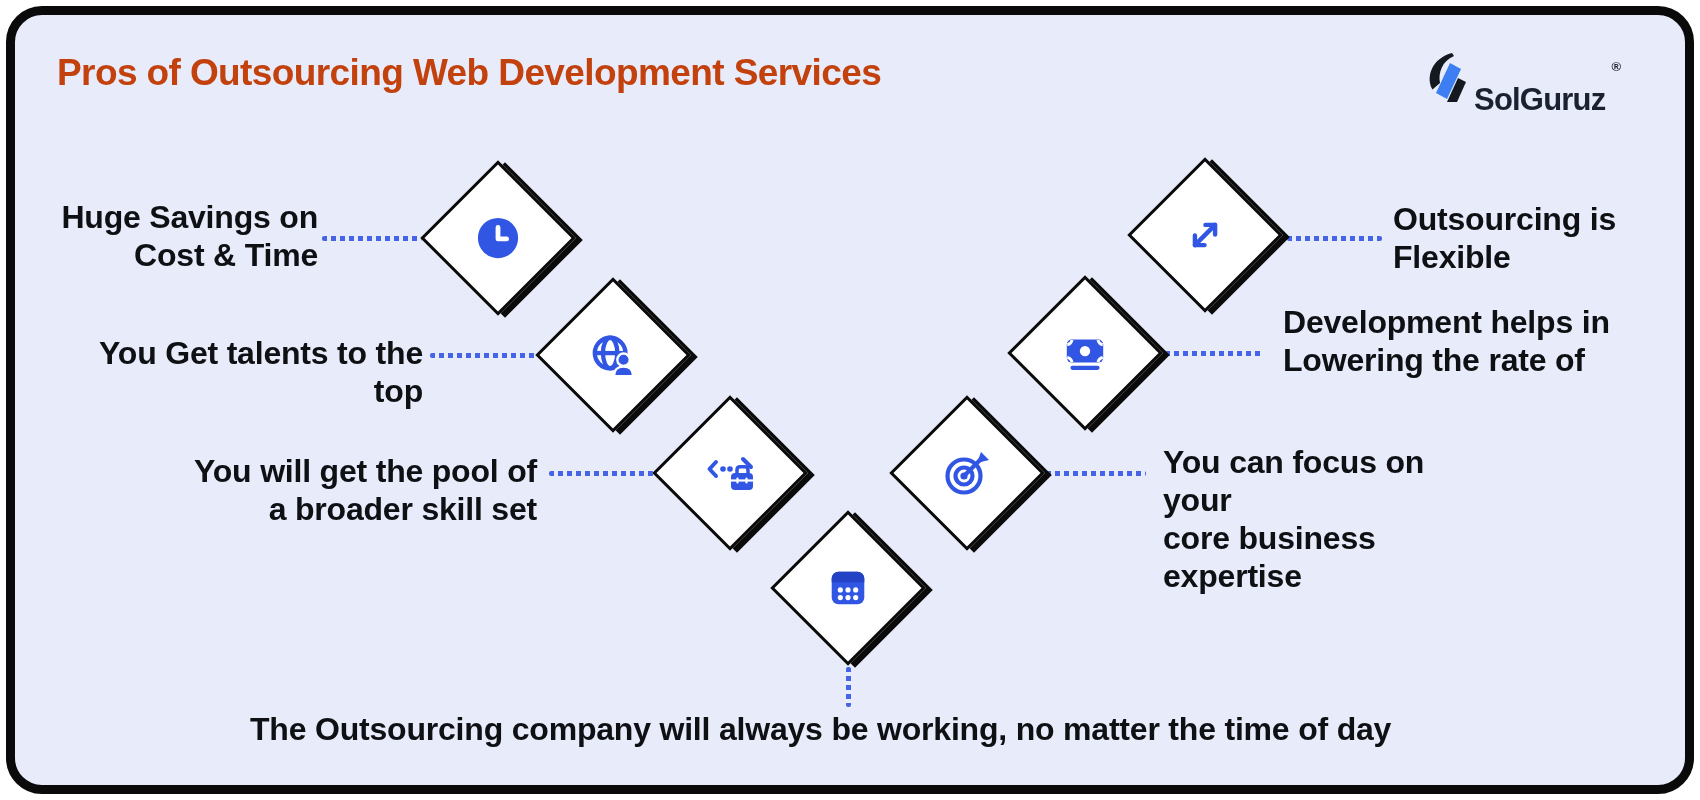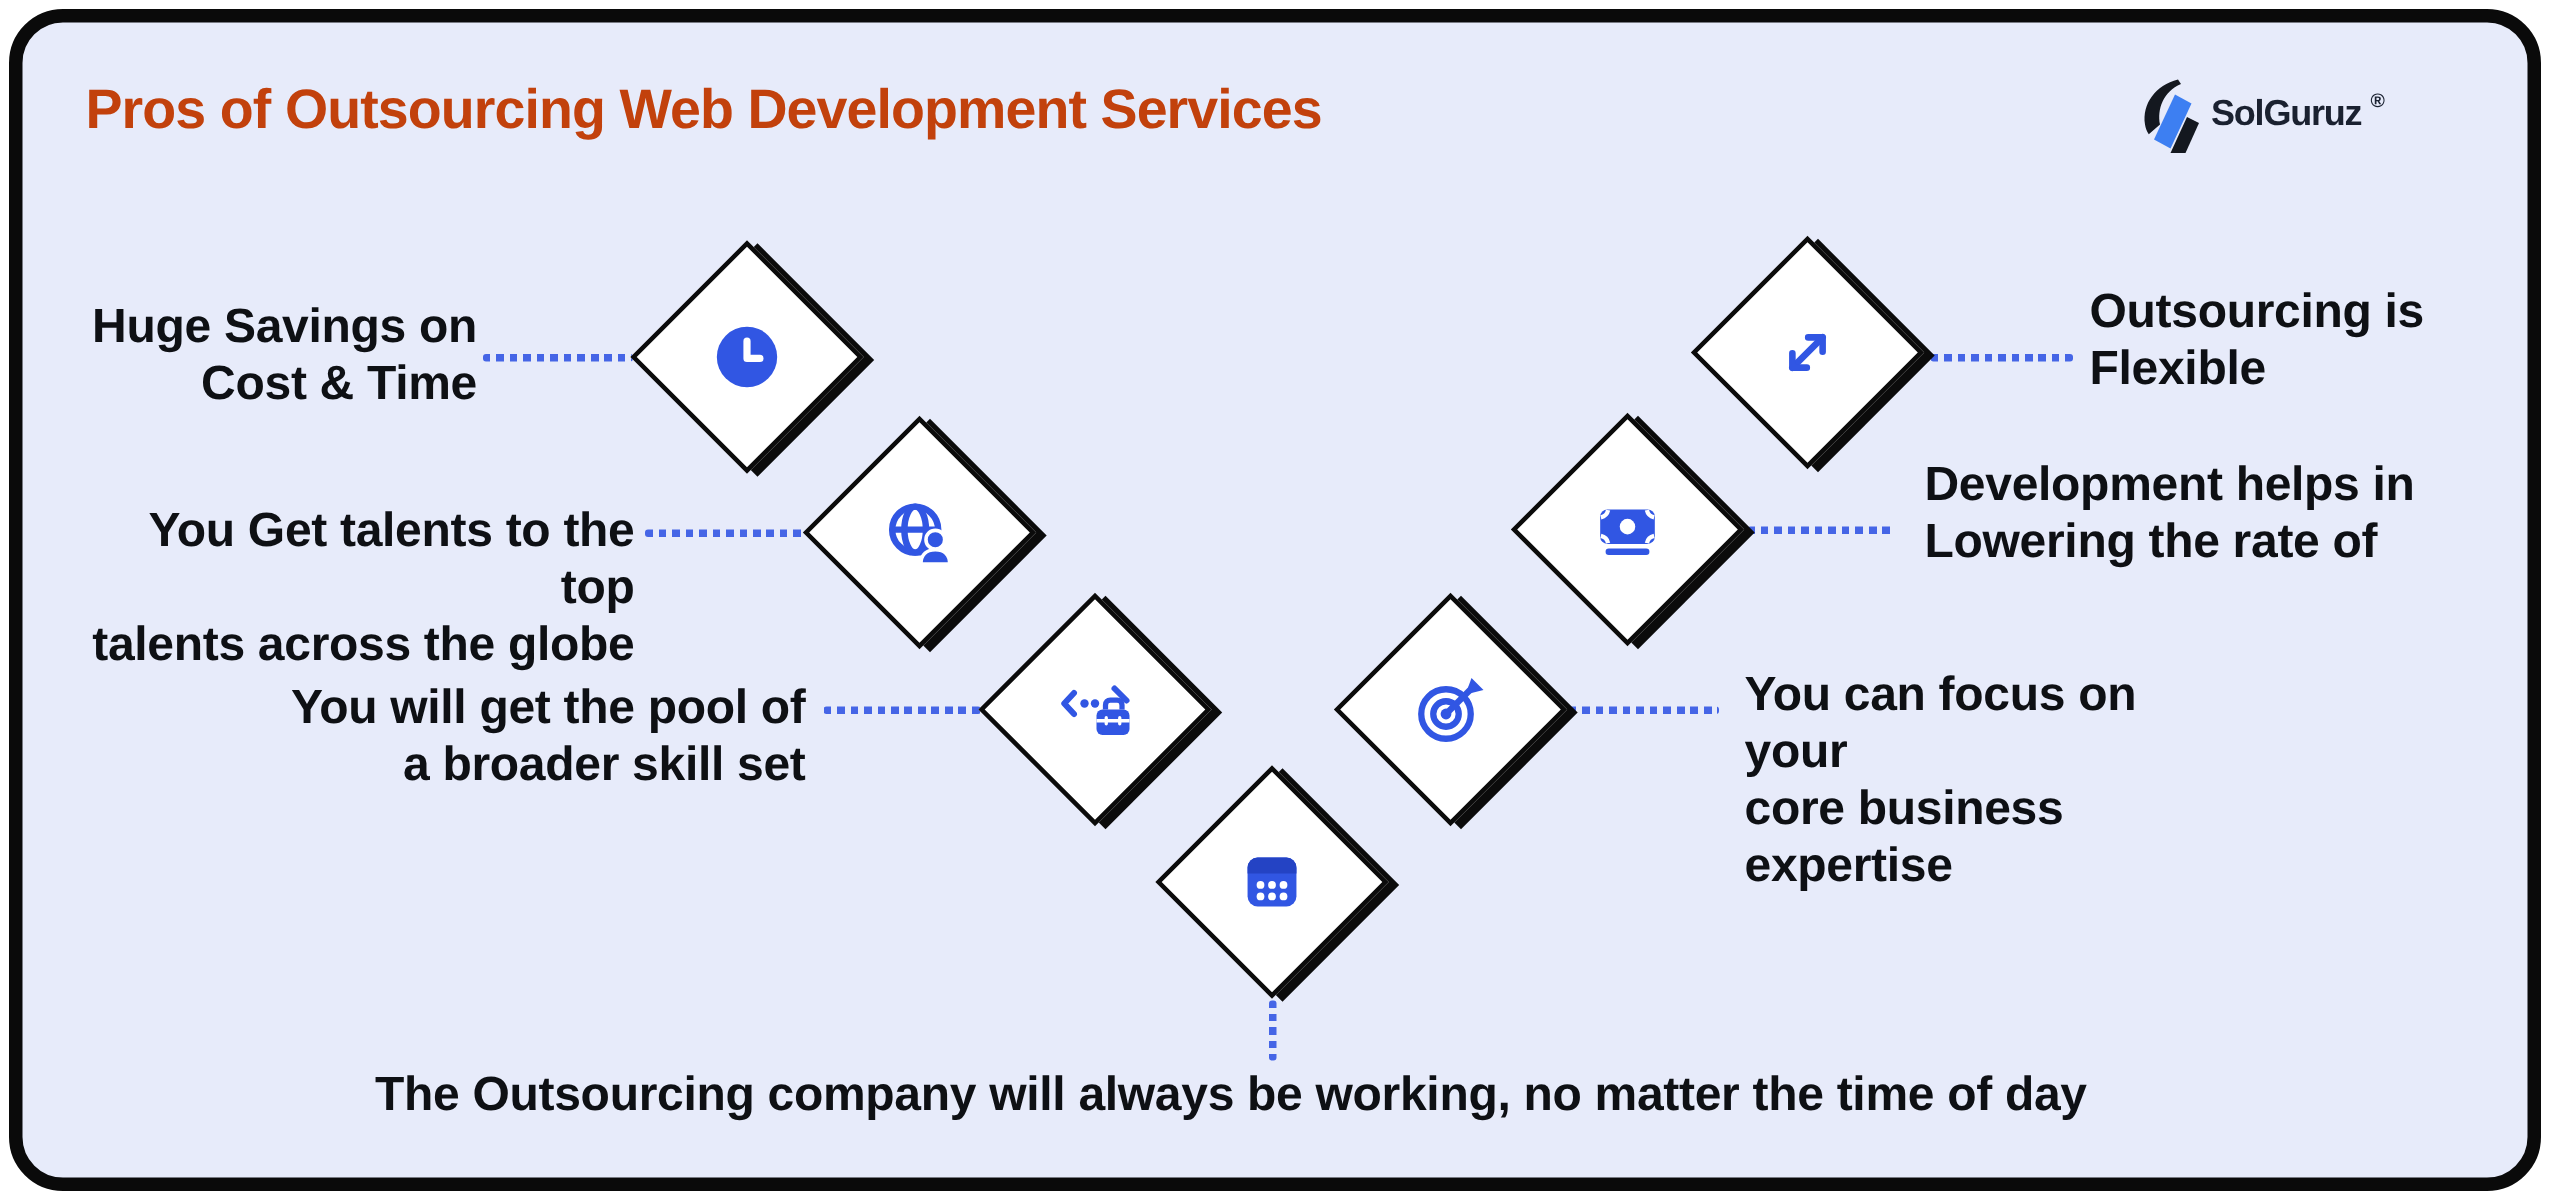--- a/index.html
+++ b/index.html
@@ -9,21 +9,21 @@
     position:absolute; inset:6px;
     background:#E7EBFA;
     border:9px solid #0A0A0A;
     border-radius:36px;
   }
   .title {
     position:absolute; left:57px; top:52px;
     font-size:37px; font-weight:700; letter-spacing:-0.6px; color:#c2410c;
   }
   .logo { position:absolute; left:1426px; top:52px; display:flex; align-items:flex-start; gap:6px; }
-  .logo-text { font-size:24px; font-weight:700; color:#1A2130; letter-spacing:-0.8px; line-height:48px; }
+  .logo-text { font-size:31px; font-weight:700; color:#1A2130; letter-spacing:-0.8px; line-height:48px;margin-top:24px; }
   .reg { font-size:13px; font-weight:700; color:#1A2130; line-height:30px; }
   .label { position:absolute; font-size:32px; font-weight:700; line-height:38px; color:#0E1014; letter-spacing:-0.2px; }
   .r { text-align:right; }
   .c { }
   .diamond { position:absolute; width:110px; height:110px; }
   .d-shadow { position:absolute; inset:0; background:#0B0B0B; transform:translate(7px,2px) rotate(45deg); }
   .d-face {
     position:absolute; inset:0; background:#FFFFFF; border:3px solid #0B0B0B;
     transform:rotate(45deg); display:flex; align-items:center; justify-content:center;
   }
@@ -48,38 +48,37 @@
     <span class="logo-text">SolGuruz</span>
     <span class="reg">®</span>
   </div>
 
   <div class="label r" style="left:38px; top:198px; width:280px;">
     <div>Huge Savings on</div>
     <div>Cost &amp; Time</div>
   </div>
   <div class="label r" style="left:60px; top:334px; width:363px;">
     <div>You Get talents to the top</div>
-    <div>talents across the globe</div>
   </div>
   <div class="label r" style="left:180px; top:452px; width:357px;">
     <div>You will get the pool of</div>
     <div>a broader skill set</div>
   </div>
   <div class="label c" style="left:250px; top:710px; width:1196px;">
     <div>The Outsourcing company will always be working, no matter the time of day</div>
   </div>
   <div class="label" style="left:1163px; top:443px; width:330px;">
     <div>You can focus on your</div>
     <div>core business expertise</div>
   </div>
   <div class="label" style="left:1283px; top:303px; width:340px;">
     <div>Development helps in</div>
     <div>Lowering the rate of</div>
   </div>
-  <div class="label" style="left:1393px; top:188px; width:260px;">
+  <div class="label" style="left:1393px; top:200px; width:260px;">
     <div>Outsourcing is</div>
     <div>Flexible</div>
   </div>
 
   <div class="dots-h" style="left:322px; top:236px; width:100px;"></div>
   <div class="dots-h" style="left:430px; top:353px; width:107px;"></div>
   <div class="dots-h" style="left:549px; top:471px; width:105px;"></div>
   <div class="dots-v" style="left:846px; top:667px; height:40px;"></div>
   <div class="dots-h" style="left:1046px; top:471px; width:100px;"></div>
   <div class="dots-h" style="left:1165px; top:351px; width:98px;"></div>

